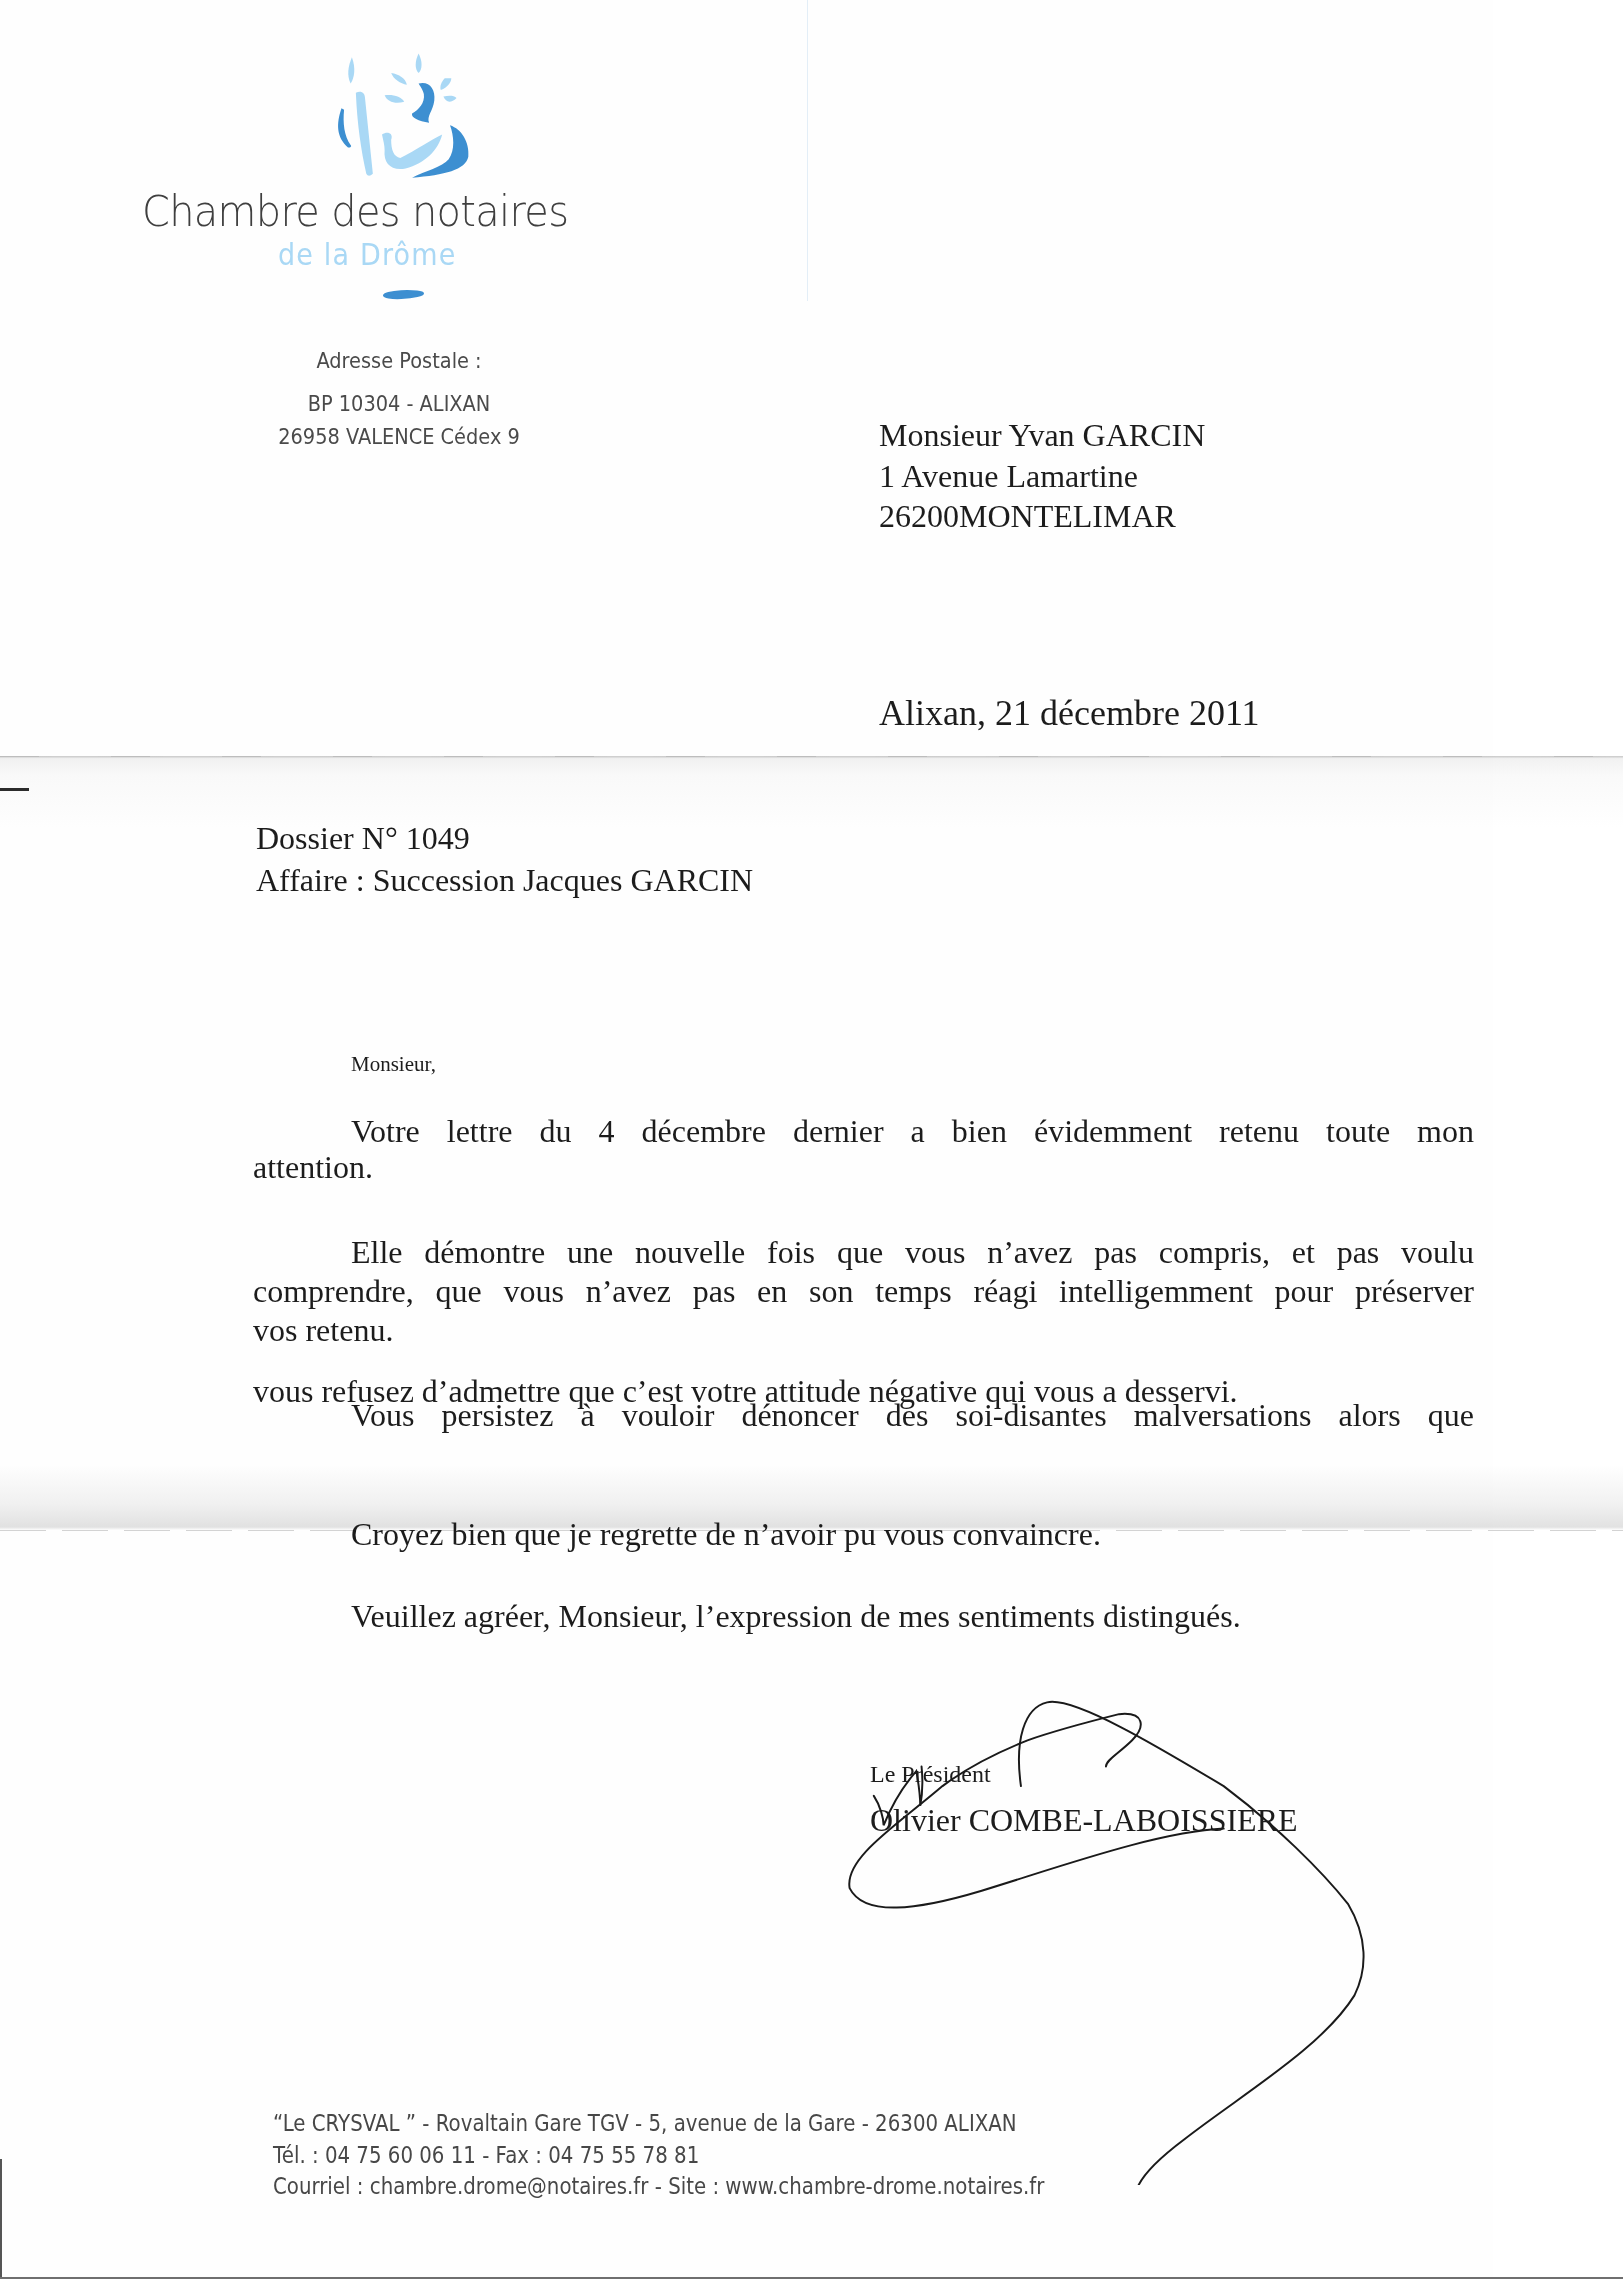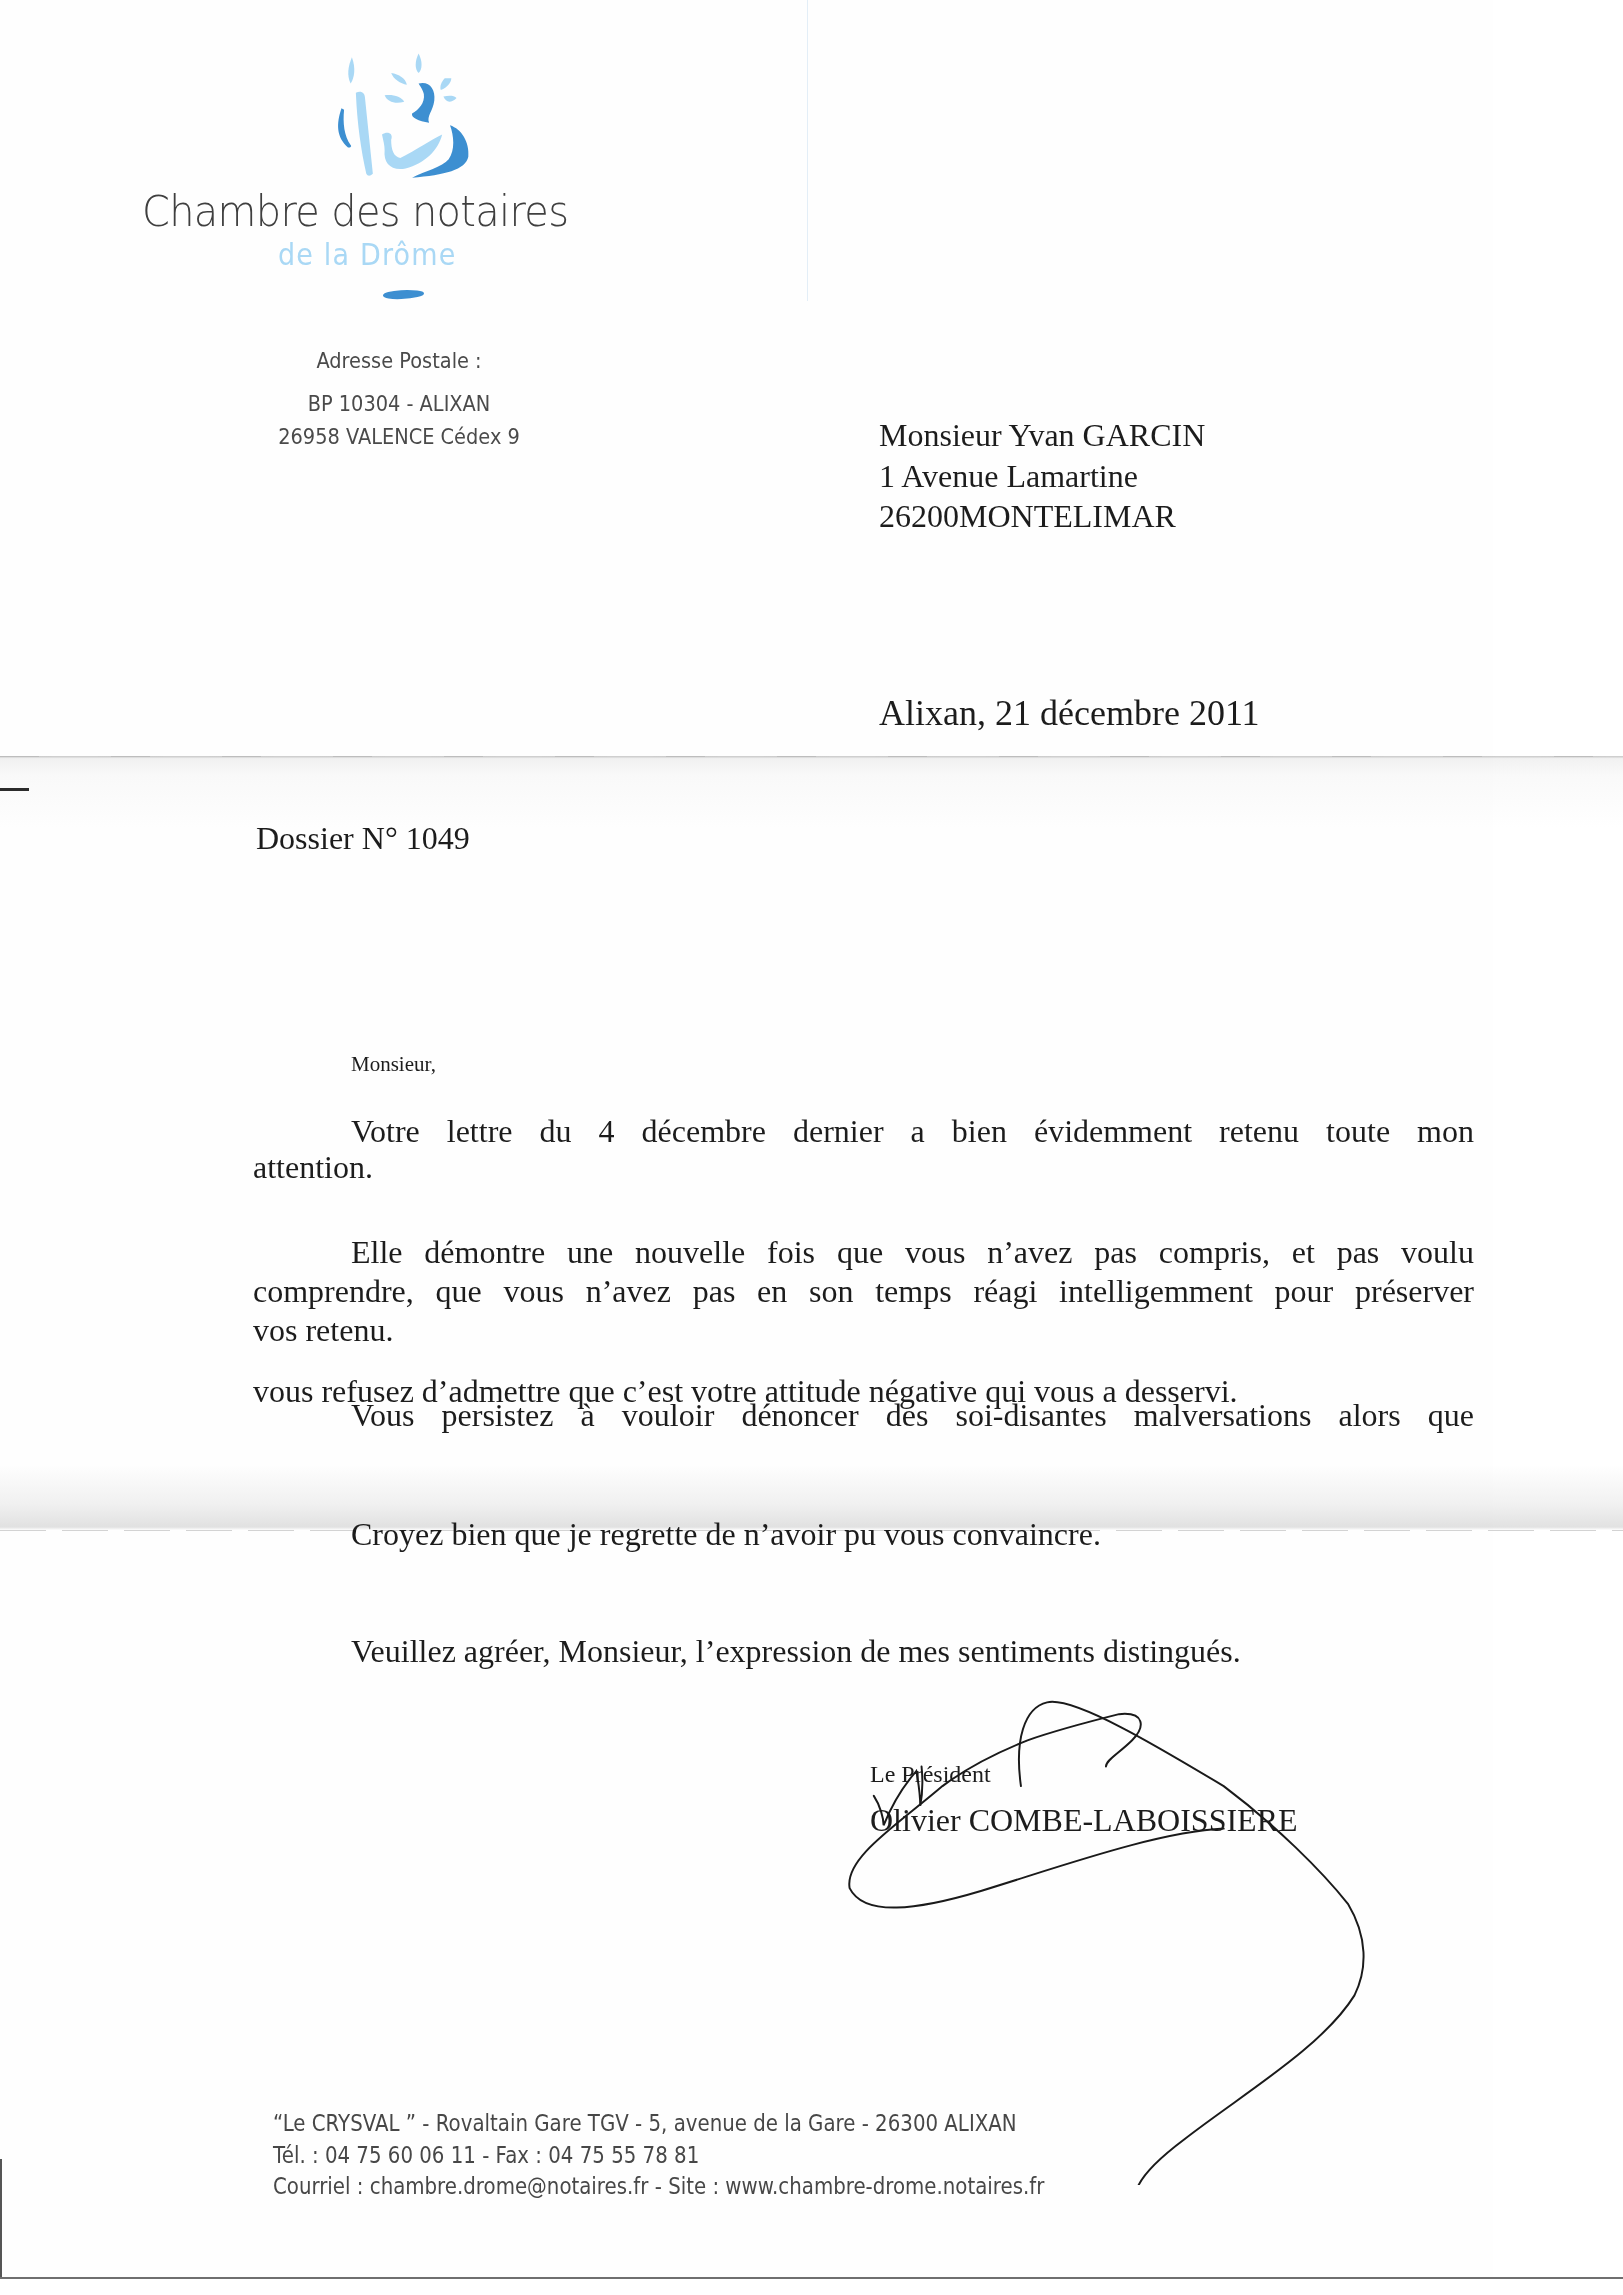--- a/index.html
+++ b/index.html
@@ -83,20 +83,21 @@
 
   <div class="abs serif date">Alixan, 21 décembre 2011</div>
 
   <div class="fold1"></div>
   <div class="fold1-line"></div>
   <div class="tick"></div>
   <div class="fold2"></div>
   <div class="fold2-line"></div>
 
   <div class="abs serif ref" style="top:820px;">Dossier N° 1049</div>
+  <div class="abs serif ref" style="top:862px;">Affaire : Succession Jacques GARCIN</div>
 
   <div class="abs serif" style="left:351px; top:1052px; font-size:21px;">Monsieur,</div>
 
   <div>
     <div class="abs serif body-line indent justify" style="top:1113px; width:1123px;">Votre lettre du 4 décembre dernier a bien évidemment retenu toute mon</div>
     <div class="abs serif body-line" style="top:1149px;">attention.</div>
   </div>
 
   <div>
     <div class="abs serif body-line indent justify" style="top:1234px; width:1123px;">Elle démontre une nouvelle fois que vous n’avez pas compris, et pas voulu</div>
@@ -107,21 +108,21 @@
   <div>
     <div class="abs serif body-line indent justify" style="top:1397px; width:1123px;">Vous persistez à vouloir dénoncer des soi-disantes malversations alors que</div>
     <div class="abs serif body-line" style="top:1373px;">vous refusez d’admettre que c’est votre attitude négative qui vous a desservi.</div>
   </div>
 
   <div>
     <div class="abs serif body-line indent" style="top:1516px;">Croyez bien que je regrette de n’avoir pu vous convaincre.</div>
   </div>
 
   <div>
-    <div class="abs serif body-line indent" style="top:1598px;margin-top:35px;">Veuillez agréer, Monsieur, l’expression de mes sentiments distingués.</div>
+    <div class="abs serif body-line indent" style="top:1598px;">Veuillez agréer, Monsieur, l’expression de mes sentiments distingués.</div>
   </div>
 
   <div class="abs serif sig-title">Le Président</div>
   <div class="abs serif sig-name">Olivier COMBE-LABOISSIERE</div>
 
   <svg class="signature" viewBox="0 0 900 760">
     <g fill="none" stroke="#1a1a1a" stroke-width="3" stroke-linecap="round">
 
       <path d="M310 150 C300 80 315 30 350 22 C390 12 520 90 620 150 C700 210 770 280 810 330 C840 380 840 430 820 470 C770 550 650 620 560 690 C520 720 500 740 490 760"></path>
 

